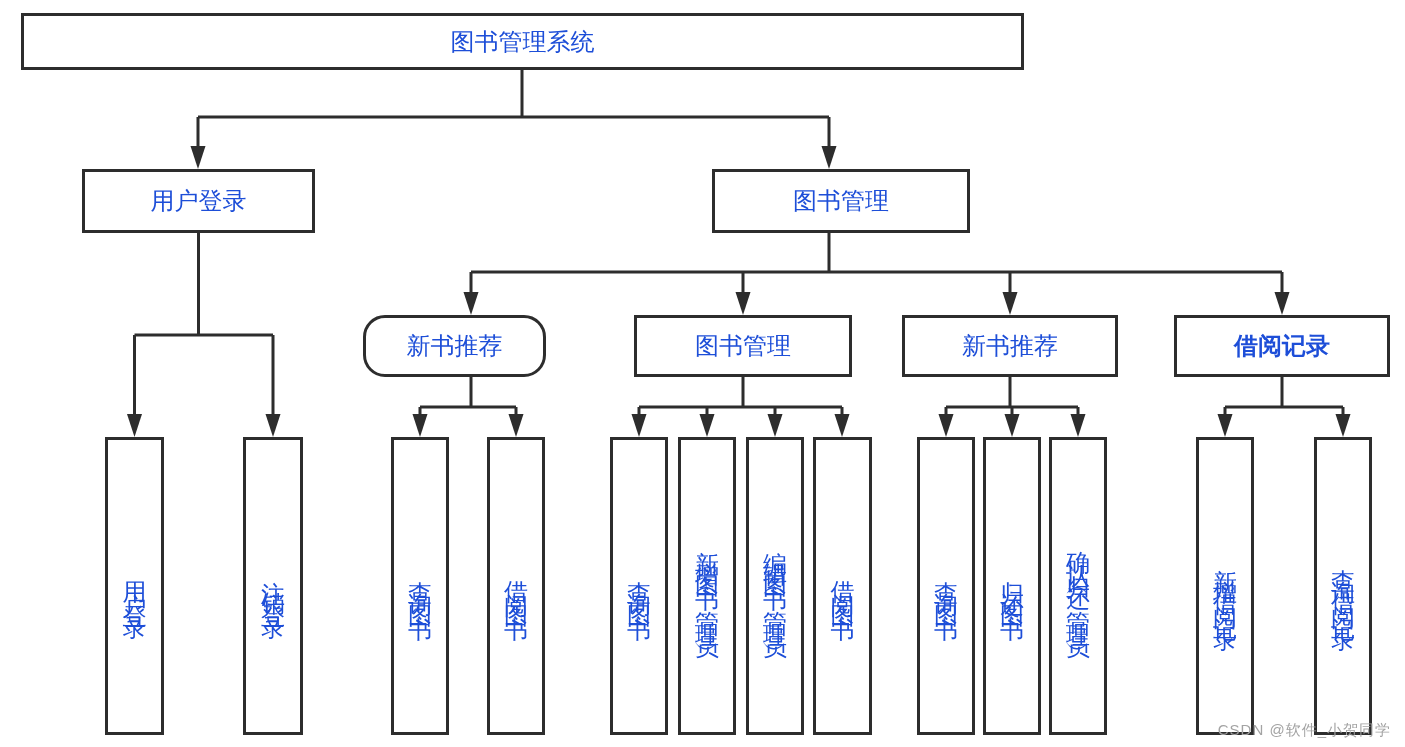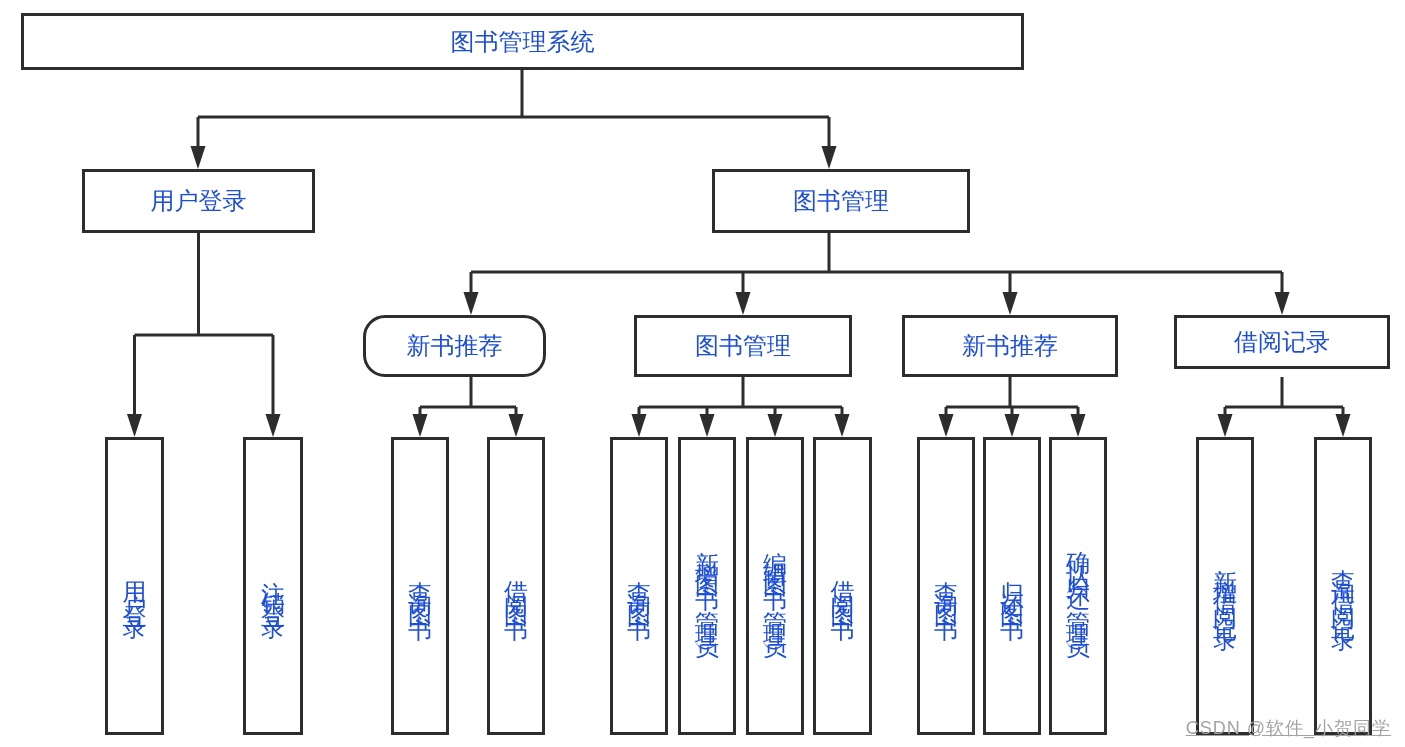--- a/index.html
+++ b/index.html
@@ -35,24 +35,23 @@
     text-orientation: mixed;
     letter-spacing: 12px;
     line-height: 1;
     white-space: nowrap;
   }
   .watermark {
     position: absolute;
     right: 14px;
     bottom: 7px;
     color: #a3a3a3;
-    font-size: 18px;
+    font-size: 15px;
     letter-spacing: 1px;
     z-index: 5;
-    text-decoration: underline;
   }
 </style>
 </head>
 <body>
 
 <div class="canvas">
 
   <svg class="connectors" viewBox="0 0 1405 747" xmlns="http://www.w3.org/2000/svg">
     <path fill="none" stroke="#2d2d2d" stroke-width="3" d="
       M522 69 V117 M198 117 H829 M198 117 V150 M829 117 V150
@@ -86,21 +85,21 @@
   </svg>
 
   <div class="box" style="left:21px; top:13px; width:1003px; height:57px;">图书管理系统</div>
 
   <div class="box" style="left:82px; top:169px; width:233px; height:64px;">用户登录</div>
   <div class="box" style="left:712px; top:169px; width:258px; height:64px;">图书管理</div>
 
   <div class="box" style="left:363px; top:315px; width:183px; height:62px;border-radius:22px;">新书推荐</div>
   <div class="box" style="left:634px; top:315px; width:218px; height:62px;">图书管理</div>
   <div class="box" style="left:902px; top:315px; width:216px; height:62px;">新书推荐</div>
-  <div class="box" style="left:1174px; top:315px; width:216px; height:54px;">借阅记录</div>
+  <div class="box" style="left:1174px; top:315px; width:216px; height:62px;font-weight:bold;">借阅记录</div>
 
   <div class="box leaf" style="left:105px; top:437px; width:59px; height:298px;">
     <span>用户登录</span>
   </div>
   <div class="box leaf" style="left:243px; top:437px; width:60px; height:298px;">
     <span>注销登录</span>
   </div>
 
   <div class="box leaf" style="left:391px; top:437px; width:58px; height:298px;">
     <span>查询图书</span>

